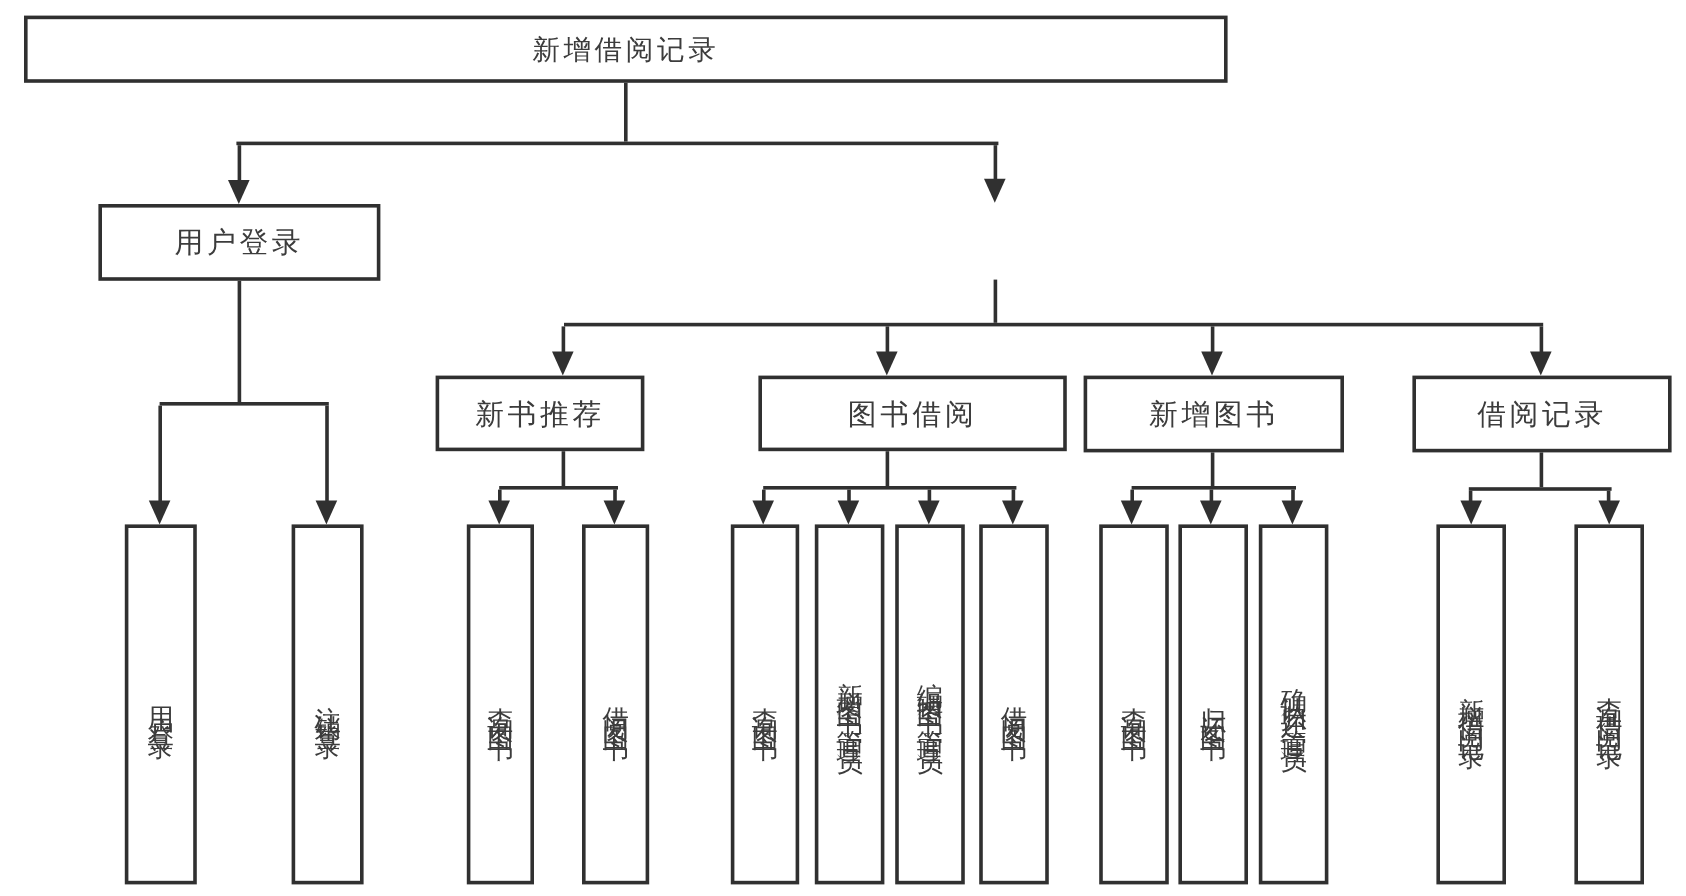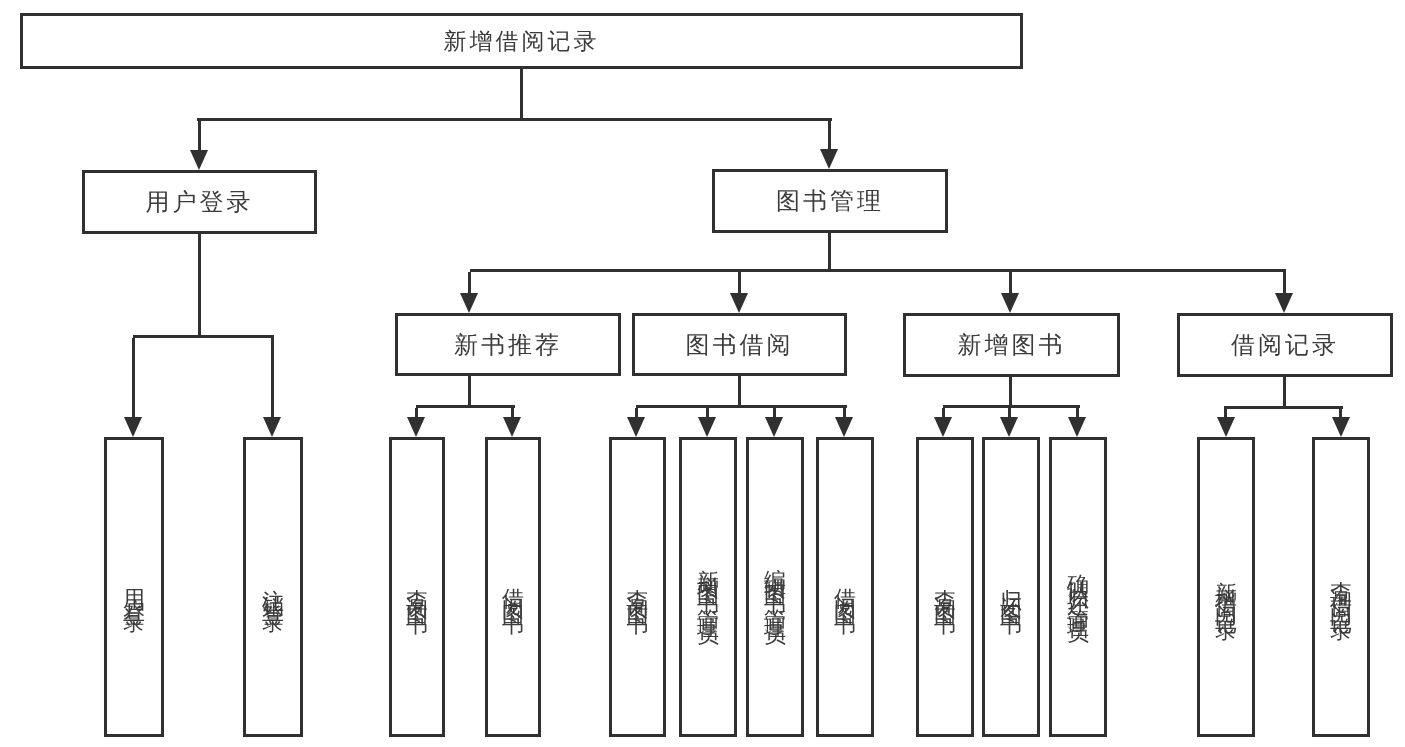--- a/index.html
+++ b/index.html
@@ -55,29 +55,26 @@
 <div id="stage">
 
   <div class="b root" style="left:20px;top:13px;width:1003px;height:56px;">
     <span class="hlabel">新增借阅记录</span>
   </div>
 
   <div class="b" style="left:82px;top:170px;width:235px;height:64px;">
     <span class="hlabel">用户登录</span>
   </div>
 
-  <div class="b" style="left:712px;top:169px;width:236px;height:64px;">
-    <span class="hlabel">图书管理</span>
-  </div>
 
-  <div class="b" style="left:363px;top:313px;width:226px;height:63px;margin-left:32px;">
+  <div class="b" style="left:363px;top:313px;width:174px;height:63px;">
     <span class="hlabel">新书推荐</span>
   </div>
 
-  <div class="b" style="left:632px;top:313px;width:215px;height:63px;">
+  <div class="b" style="left:632px;top:313px;width:257px;height:63px;">
     <span class="hlabel">图书借阅</span>
   </div>
 
   <div class="b" style="left:903px;top:313px;width:217px;height:64px;">
     <span class="hlabel">新增图书</span>
   </div>
 
   <div class="b" style="left:1177px;top:313px;width:216px;height:64px;">
     <span class="hlabel">借阅记录</span>
   </div>

